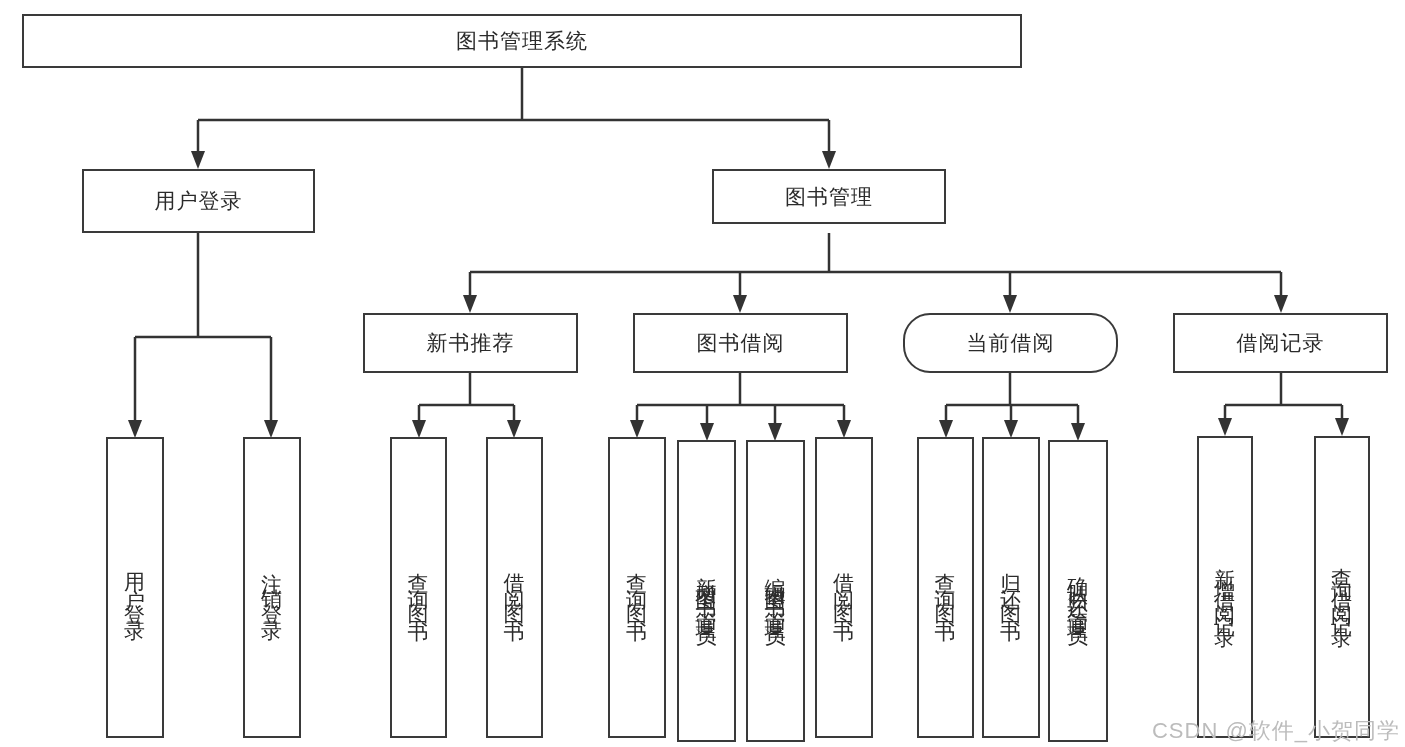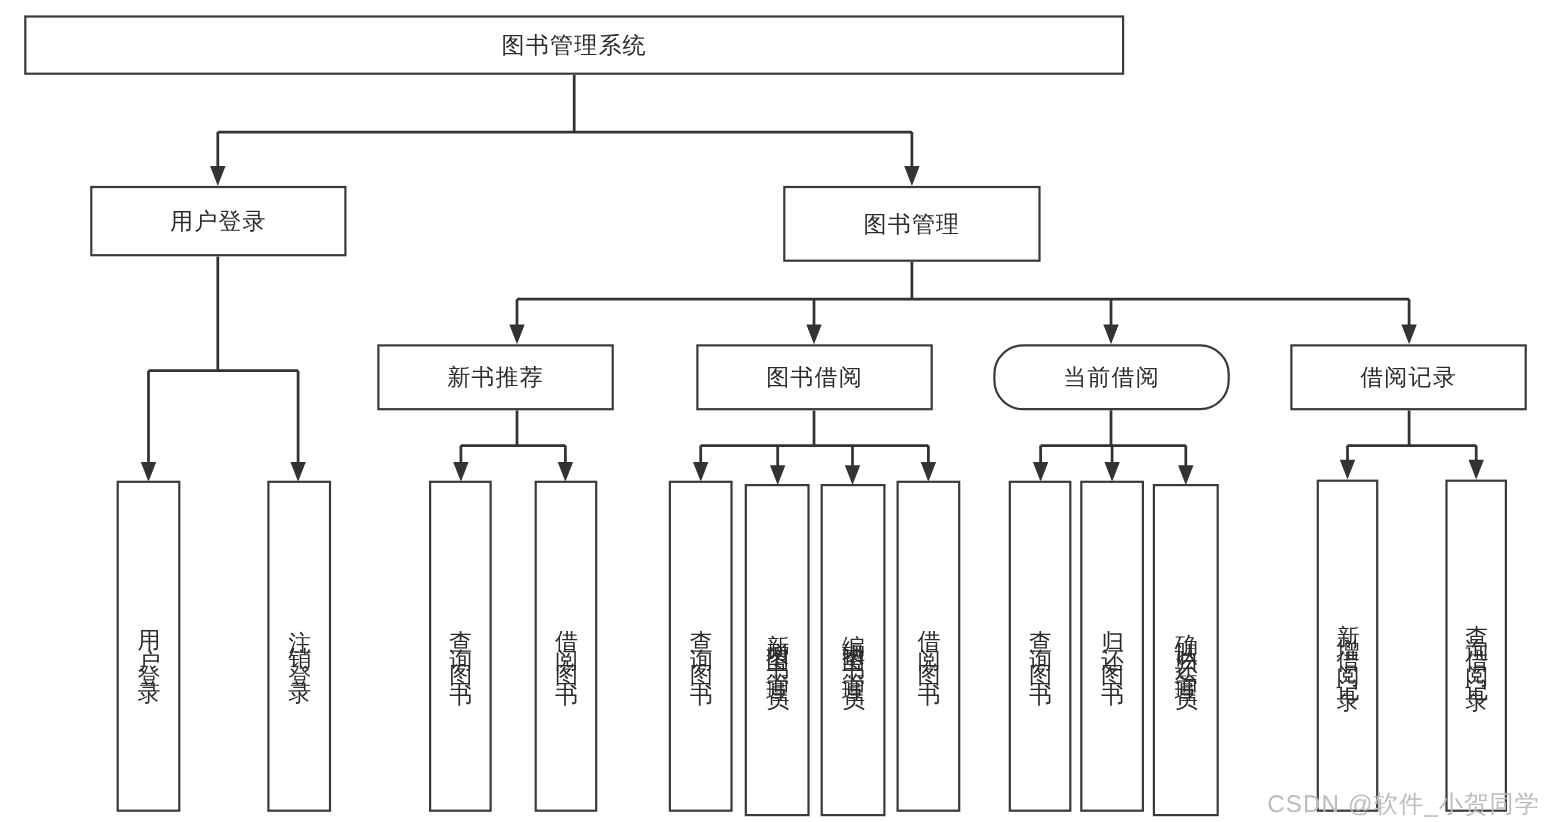--- a/index.html
+++ b/index.html
@@ -146,23 +146,23 @@
     <polyline points="1225,405 1342,405"></polyline>
     <polyline points="1225,405 1225,419"></polyline>
     <polygon points="1218,418 1232,418 1225,436"></polygon>
     <polyline points="1342,405 1342,419"></polyline>
     <polygon points="1335,418 1349,418 1342,436"></polygon>
   </svg>
 
   <div class="hbox" style="left:22px; top:14px; width:1000px; height:54px;">图书管理系统</div>
 
   <div class="hbox" style="left:82px; top:169px; width:233px; height:64px;">用户登录</div>
-  <div class="hbox" style="left:712px; top:169px; width:234px; height:69px;">图书管理</div>
-
-  <div class="hbox" style="left:343px; top:313px; width:215px; height:60px;">新书推荐</div>
+  <div class="hbox" style="left:712px; top:169px; width:234px; height:55px;">图书管理</div>
+
+  <div class="hbox" style="left:363px; top:313px; width:215px; height:60px;">新书推荐</div>
   <div class="hbox" style="left:633px; top:313px; width:215px; height:60px;text-align:right;">图书借阅</div>
   <div class="hbox" style="left:903px; top:313px; width:215px; height:60px;border-radius:27px;">当前借阅</div>
   <div class="hbox" style="left:1173px; top:313px; width:215px; height:60px;">借阅记录</div>
 
   <div class="vbox" style="left:106px; top:437px; width:58px; height:301px;">
     <span>用户登录</span>
   </div>
   <div class="vbox" style="left:243px; top:437px; width:58px; height:301px;">
     <span>注销登录</span>
   </div>

